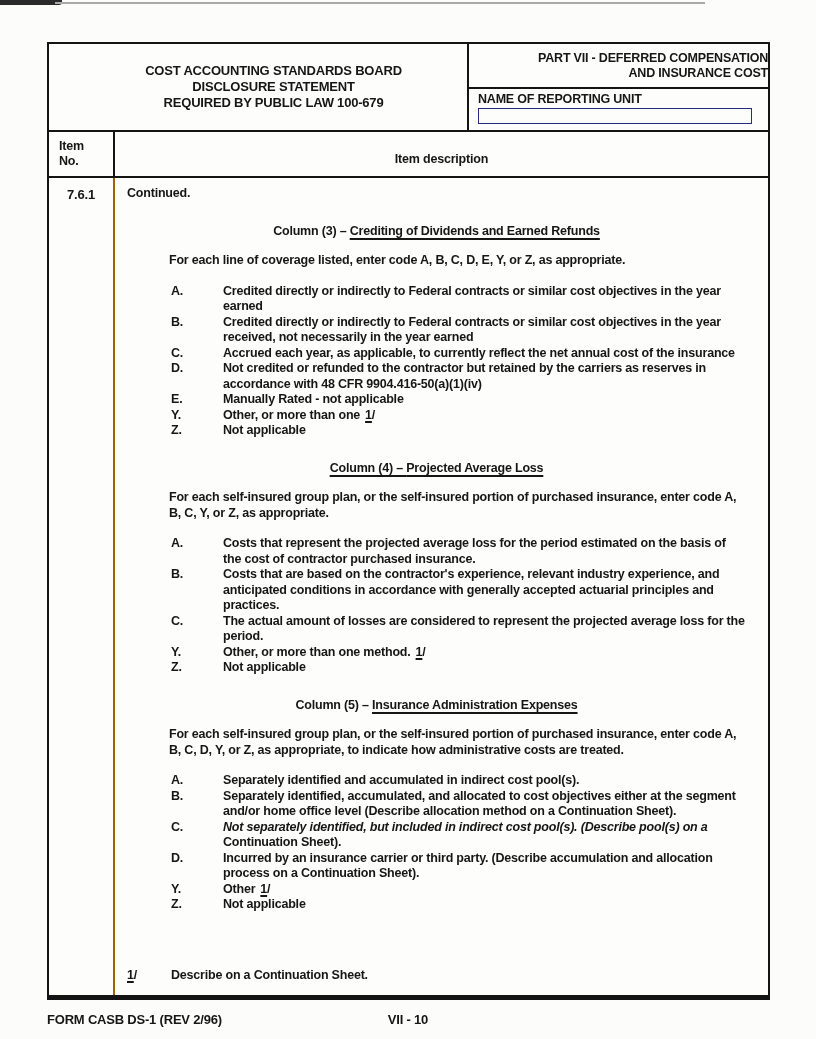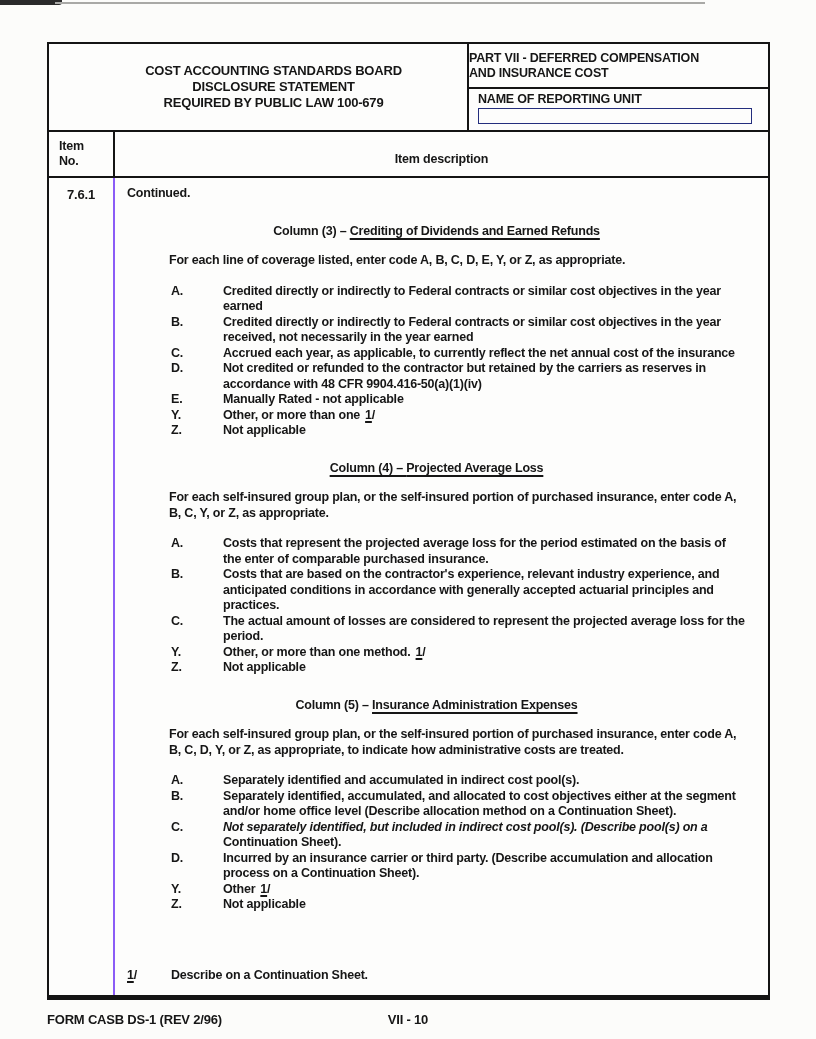--- a/index.html
+++ b/index.html
@@ -31,41 +31,41 @@
   
   .header-row{height:86px;display:flex;border-bottom:2.5px solid #141414;flex-shrink:0;}
   .header-left{
     width:408px;border-right:2.5px solid #141414;box-sizing:border-box;
     display:flex;flex-direction:column;justify-content:center;align-items:center;
     font-size:13px;line-height:16px;text-align:center;margin-left:31px;
   }
   .header-right{flex:1;display:flex;flex-direction:column;}
   .part-cell{
     height:45px;border-bottom:2.5px solid #141414;box-sizing:border-box;
-    display:flex;flex-direction:column;justify-content:center;align-items:flex-start;
+    display:flex;flex-direction:column;justify-content:center;align-items:flex-end;
     font-size:12.5px;line-height:15px;text-align:center;
   }
   .name-cell{flex:1;padding:3px 16px 0 9px;font-size:12.5px;line-height:15px;}
   .name-input{
     display:block;margin-top:1px;width:266px;height:14px;
     border:1.5px solid #242e7d;background:#fdfdfc;
     font:inherit;padding:0 3px;
   }
   
   .cols-header{height:44px;display:flex;border-bottom:2.5px solid #141414;flex-shrink:0;}
   .itemno-hcell{
     width:66px;border-right:2px solid #141414;box-sizing:border-box;
     display:flex;flex-direction:column;justify-content:center;
     padding-left:10px;font-size:12.5px;line-height:15px;
   }
   .desc-hcell{flex:1;display:flex;align-items:flex-end;justify-content:center;padding-bottom:10px;font-size:12.5px;}
   
   .body-row{flex:1;display:flex;overflow:hidden;}
   .itemno-cell{
-    width:66px;border-right:2px solid #8b5cf6;box-sizing:border-box;
+    width:66px;border-right:2px solid #a16207;box-sizing:border-box;
     padding-top:9px;text-align:center;font-size:13px;
   }
   .desc-cell{
     flex:1;display:flex;flex-direction:column;
     padding:8px 22px 12px 12px;
     font-size:12.5px;line-height:15.5px;
   }
   .continued{margin:0;}
   .section-heading{text-align:center;margin-top:22px;}
   .section-heading .hu,
@@ -173,21 +173,21 @@
                   <span class="code-text"><span class="main">Not applicable</span></span>
                 </div>
               </div>
             </div>
             <div class="section">
               <div class="section-heading full-u"><span class="hprefix">Column (4) – </span><span class="hu">Projected Average Loss</span></div>
               <p class="section-intro">For each self-insured group plan, or the self-insured portion of purchased insurance, enter code A, B, C, Y, or Z, as appropriate.</p>
               <div class="codes">
                 <div class="code-row">
                   <span class="code-letter">A.</span>
-                  <span class="code-text"><span class="main">Costs that represent the projected average loss for the period estimated on the basis of the enter of comparable purchased insurance.</span></span>
+                  <span class="code-text"><span class="main">Costs that represent the projected average loss for the period estimated on the basis of the cost of contractor purchased insurance.</span></span>
                 </div>
                 <div class="code-row">
                   <span class="code-letter">B.</span>
                   <span class="code-text"><span class="main">Costs that are based on the contractor's experience, relevant industry experience, and anticipated conditions in accordance with generally accepted actuarial principles and practices.</span></span>
                 </div>
                 <div class="code-row">
                   <span class="code-letter">C.</span>
                   <span class="code-text"><span class="main">The actual amount of losses are considered to represent the projected average loss for the period.</span></span>
                 </div>
                 <div class="code-row">

